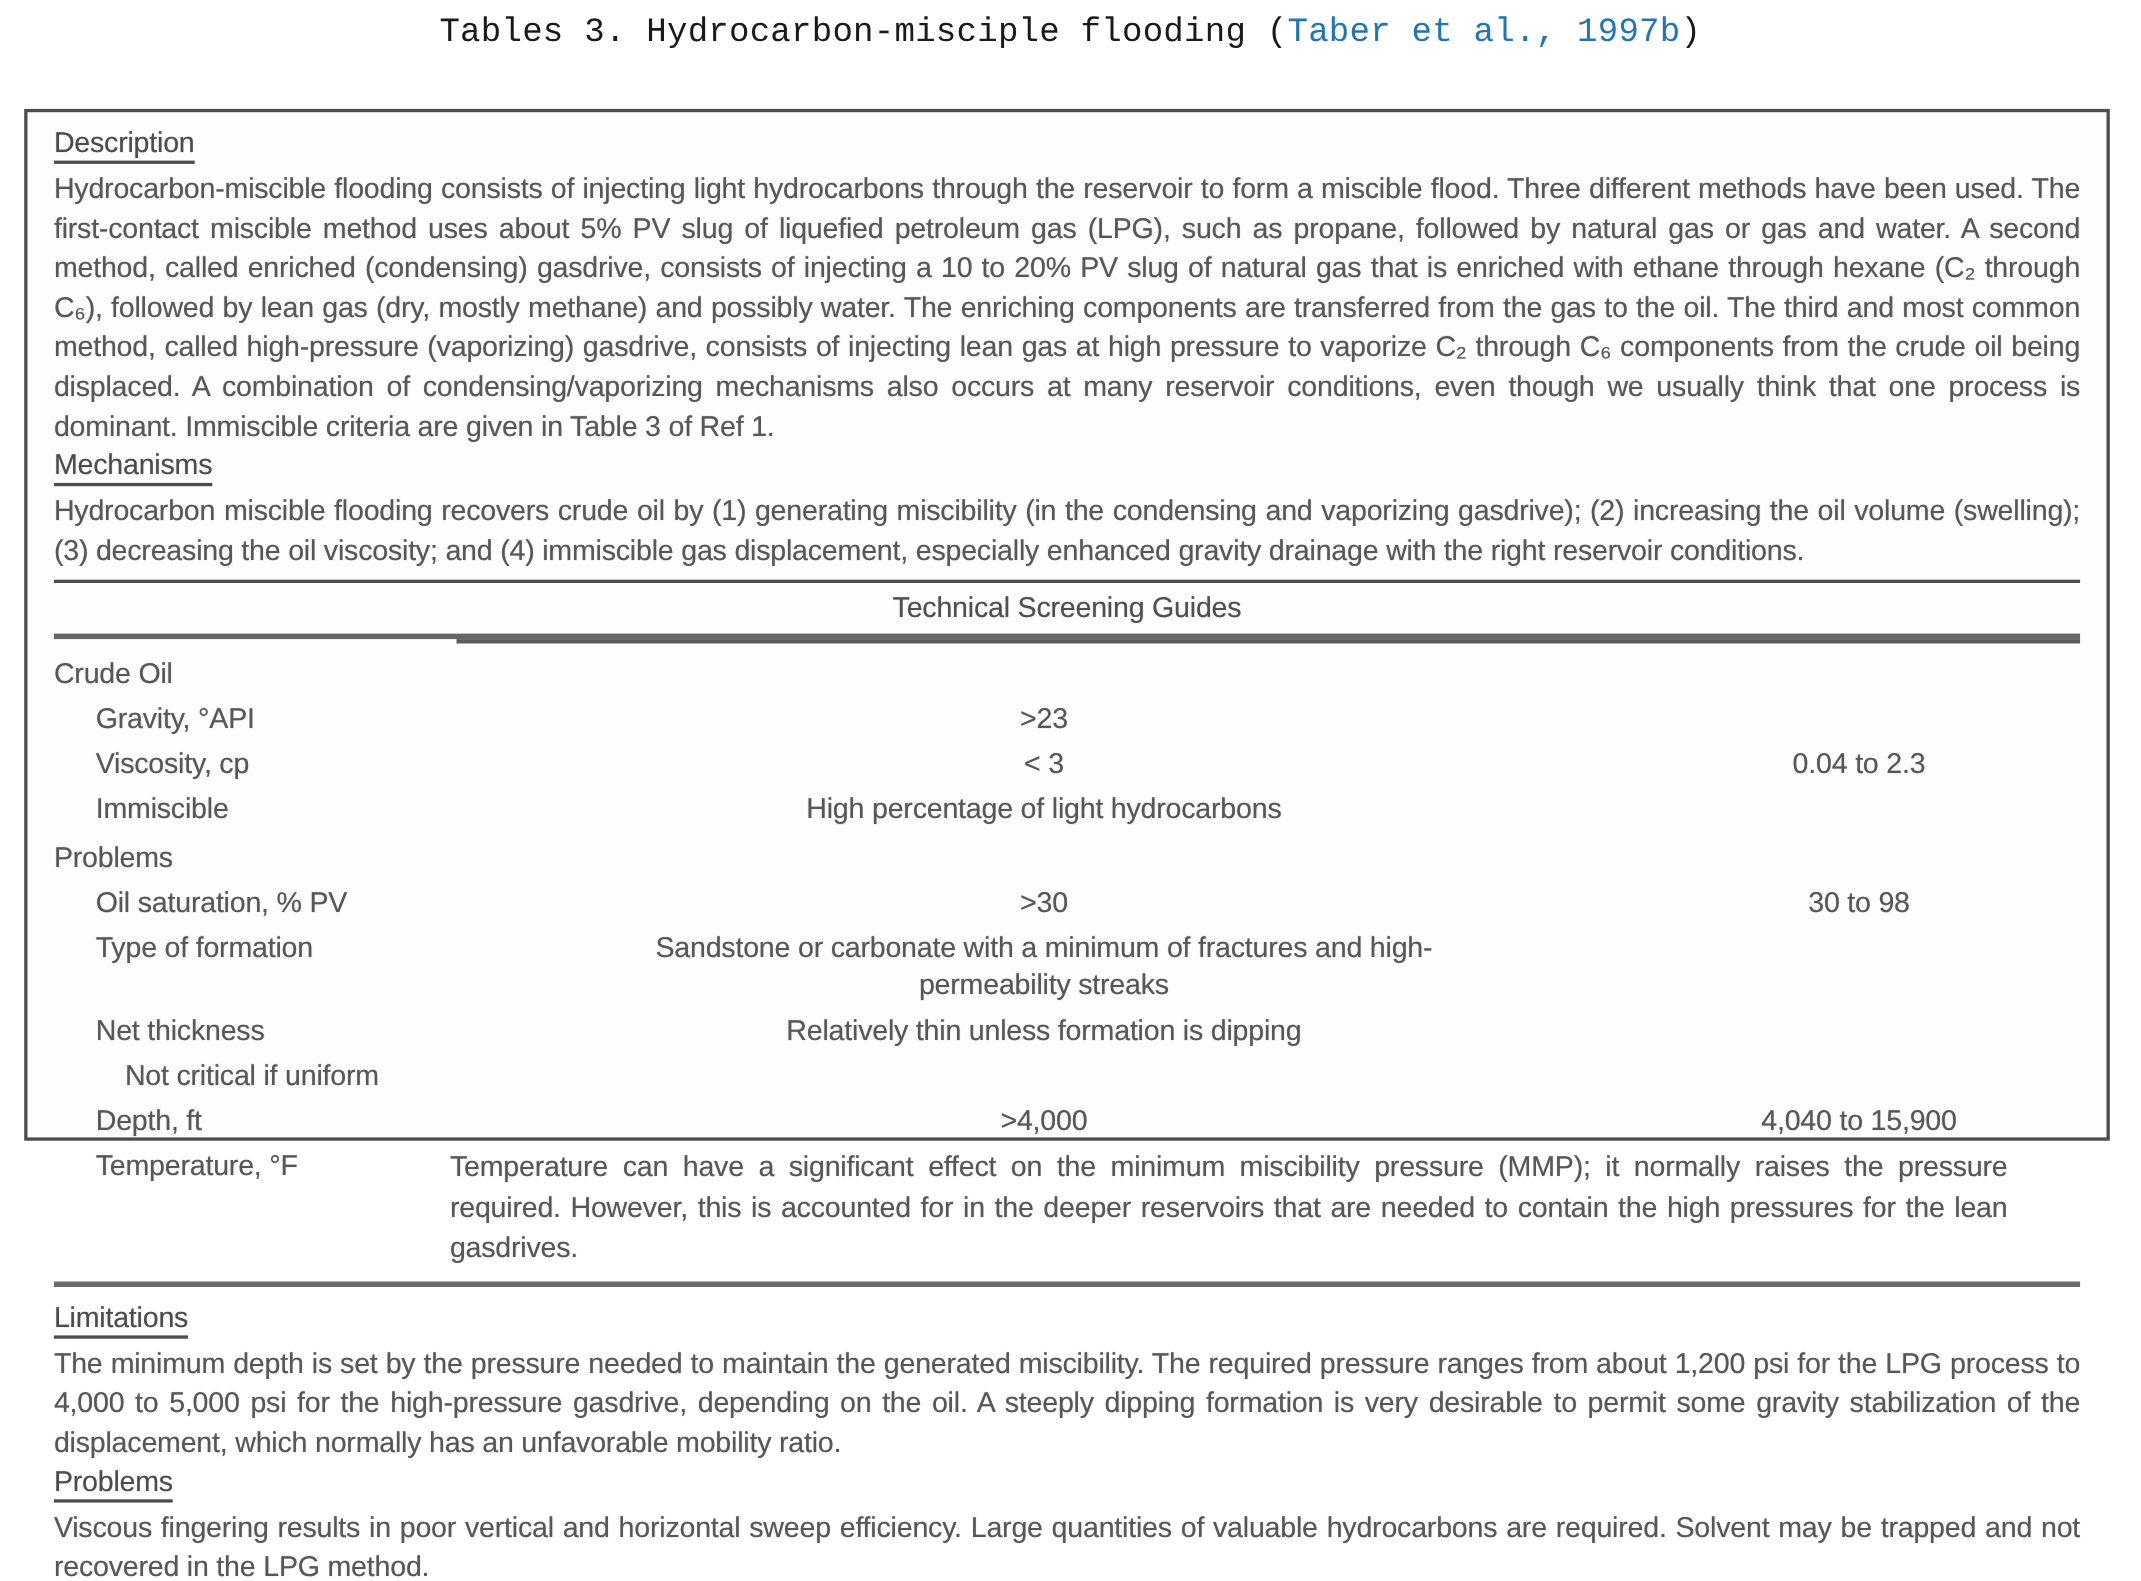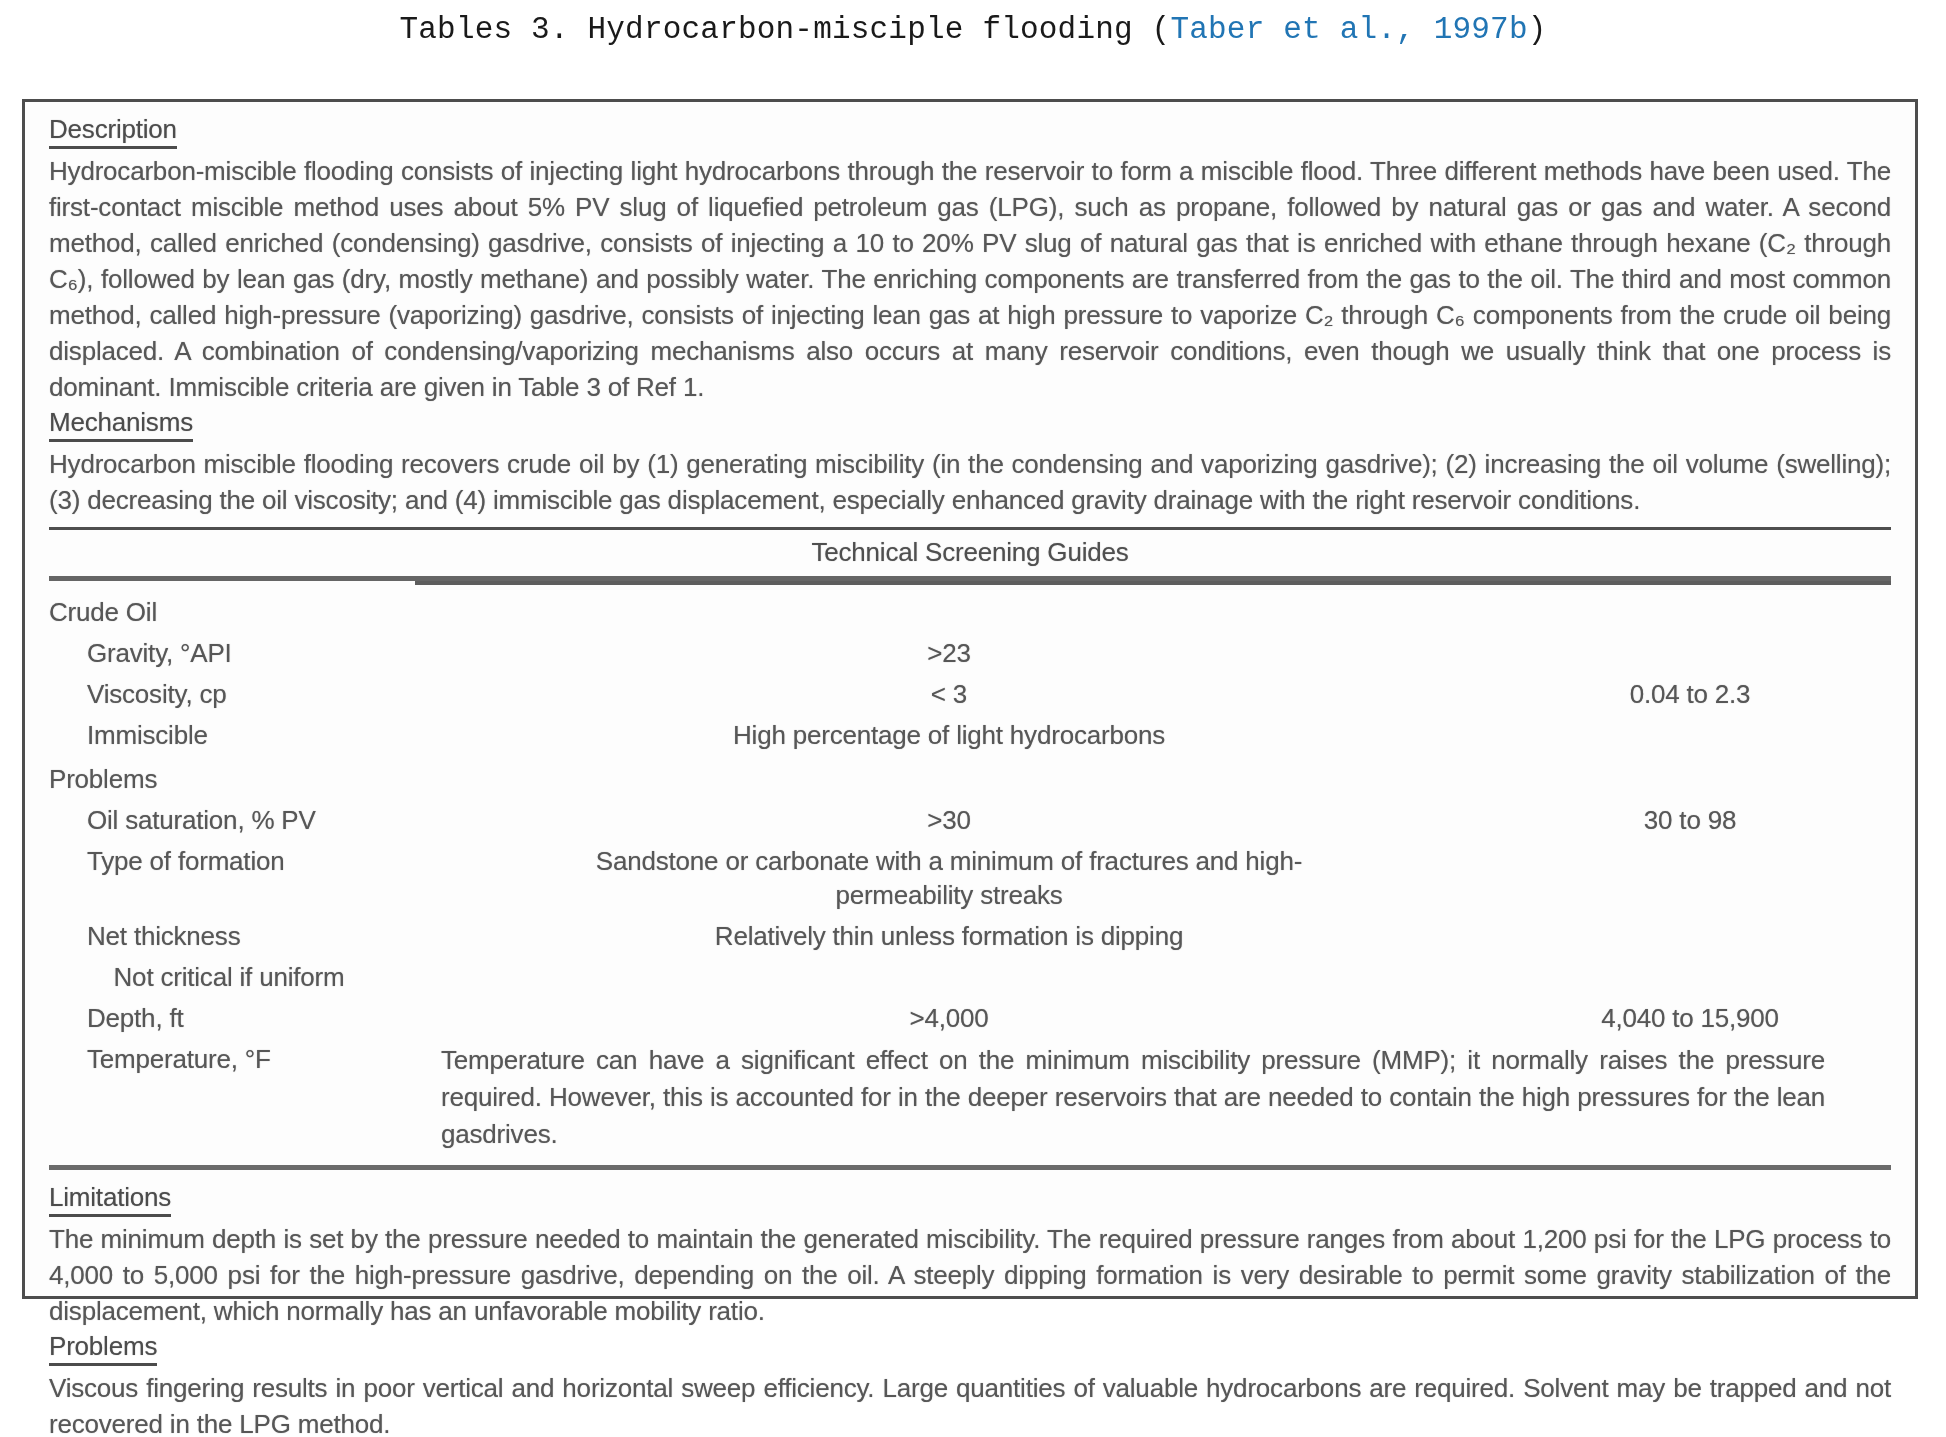--- a/index.html
+++ b/index.html
@@ -14,21 +14,21 @@
     font-size:31px;
     color:#1a1a1a;
     letter-spacing:0.2px;
   }
   .caption .cite { color:#2175b4; }
 
   
   .scanbox {
     position:absolute;
     left:22px; top:99px;
-    width:1896px; height:1200px;
+    width:1896px; height:938px;
     border:3px solid #4d4d4d;
     background:#fdfdfd;
     padding:10px 24px 8px 24px;
     color:#575757;
     font-size:26px;
     letter-spacing:-0.2px;
     text-shadow:0 0 1px rgba(87,87,87,0.55);
   }
 
   .sec-head {
@@ -56,21 +56,21 @@
   .c2 { text-align:center; }
   .c3 { text-align:center; }
   .head-rule { height:4px; background:#5d5d5d; margin-left:366px; }
 
   .group-label { padding-top:10px; line-height:34px; }
   .row-label   { padding-left:38px; line-height:34px; }
   .trow { padding-top:7px; }
   .trow .cell { line-height:34px; }
   .formation-cell { max-width:780px; margin:0 auto; }
 
-  .temp-row { display:grid; grid-template-columns:360px 1fr; padding-top:7px;gap:32px; }
+  .temp-row { display:grid; grid-template-columns:360px 1fr; padding-top:7px; }
   .temp-text { text-align:justify; line-height:37px; padding-right:66px; }
 
   .bottom-sections { margin-top:10px; }
   .rule-before-limits { height:5px; background:#6b6b6b; margin-top:12px; }
 </style>
 </head>
 <body>
 
 <div class="caption">
   <span>Tables 3.  Hydrocarbon-misciple flooding (</span><a class="cite">Taber et al., 1997b</a><span>)</span>

